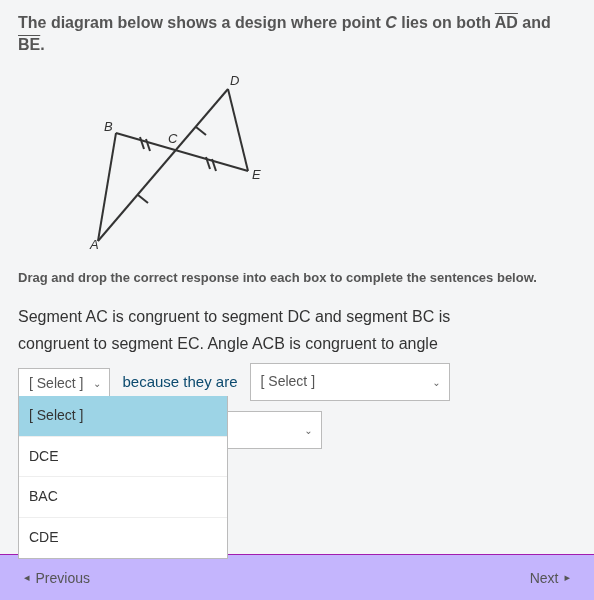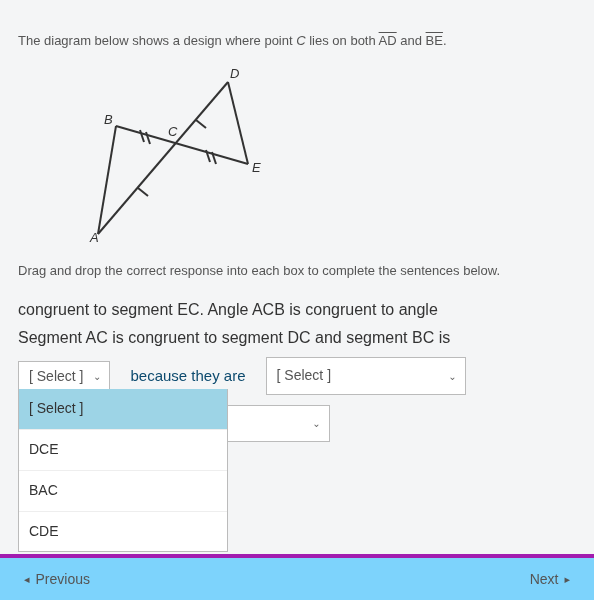--- a/index.html
+++ b/index.html
@@ -9,47 +9,46 @@
     width: 594px;
     height: 600px;
     overflow: hidden;
     position: relative;
     color: #3a3a3a;
   }
   .page {
     padding: 12px 18px 0 18px;
   }
   .question-text {
-    font-size: 13px;
-    font-weight: normal;
+    font-size: 16px;
+    font-weight: bold;
     color: #555;
     line-height: 1.4;
-    margin-top: 20px;
   }
   .seg-over { text-decoration: overline; }
   .diagram {
     margin: 14px 0 10px 50px;
   }
   .instructions {
     font-size: 13px;
-    font-weight: normal;
+    font-weight: bold;
     color: #555;
     margin: 14px 0 16px 0;
     line-height: 1.4;
   }
   .body-text {
     font-size: 16px;
     color: #333;
     line-height: 1.7;
   }
   .flow-row {
     display: flex;
     align-items: center;
     flex-wrap: wrap;
-    gap: 20px;
+    gap: 12px;
     margin-top: 6px;
   }
   .select-box {
     border: 1px solid #bbb;
     background: #fff;
     padding: 6px 26px 6px 10px;
     font-size: 14px;
     color: #555;
     position: relative;
     min-width: 120px;
@@ -91,22 +90,22 @@
   }
   .midtext { font-size: 15px; color: #0c4a6e; }
   .math-i { font-style: italic; font-family: 'Times New Roman', serif; letter-spacing: 1px; }
   .tri-sym { margin-right: 2px; }
   .nav-bar {
     position: absolute;
     bottom: 0;
     left: 0;
     right: 0;
     height: 46px;
-    border-top: 4px solid #a21caf;
-    background: #7dd3fc;
+    border-top: 1px solid #a21caf;
+    background: #c4b5fd;
     display: flex;
     justify-content: space-between;
     align-items: center;
     padding: 0 24px;
   }
   .nav-btn {
     font-size: 14px;
     color: #555;
     cursor: pointer;
     display: flex;
@@ -142,22 +141,22 @@
       <text x="36" y="60" font-size="13" font-style="italic" fill="#333">B</text>
       <text x="100" y="72" font-size="13" font-style="italic" fill="#333">C</text>
       <text x="162" y="14" font-size="13" font-style="italic" fill="#333">D</text>
       <text x="184" y="108" font-size="13" font-style="italic" fill="#333">E</text>
     </svg>
   </div>
 
   <div class="instructions">Drag and drop the correct response into each box to complete the sentences below.</div>
 
   <div class="body-text">
+    <div>Segment AC is congruent to segment DC and segment BC is</div>
     <div>congruent to segment EC.  Angle ACB is congruent to angle</div>
-    <div>Segment AC is congruent to segment DC and segment BC is</div>
 
     <div class="flow-row">
       <span class="dropdown-wrap">
         <span class="select-box wide">
           <span>[ Select ]</span>
           <span class="chev">⌄</span>
         </span>
         <div class="dropdown">
           <div class="opt sel">[ Select ]</div>
           <div class="opt">DCE</div>

